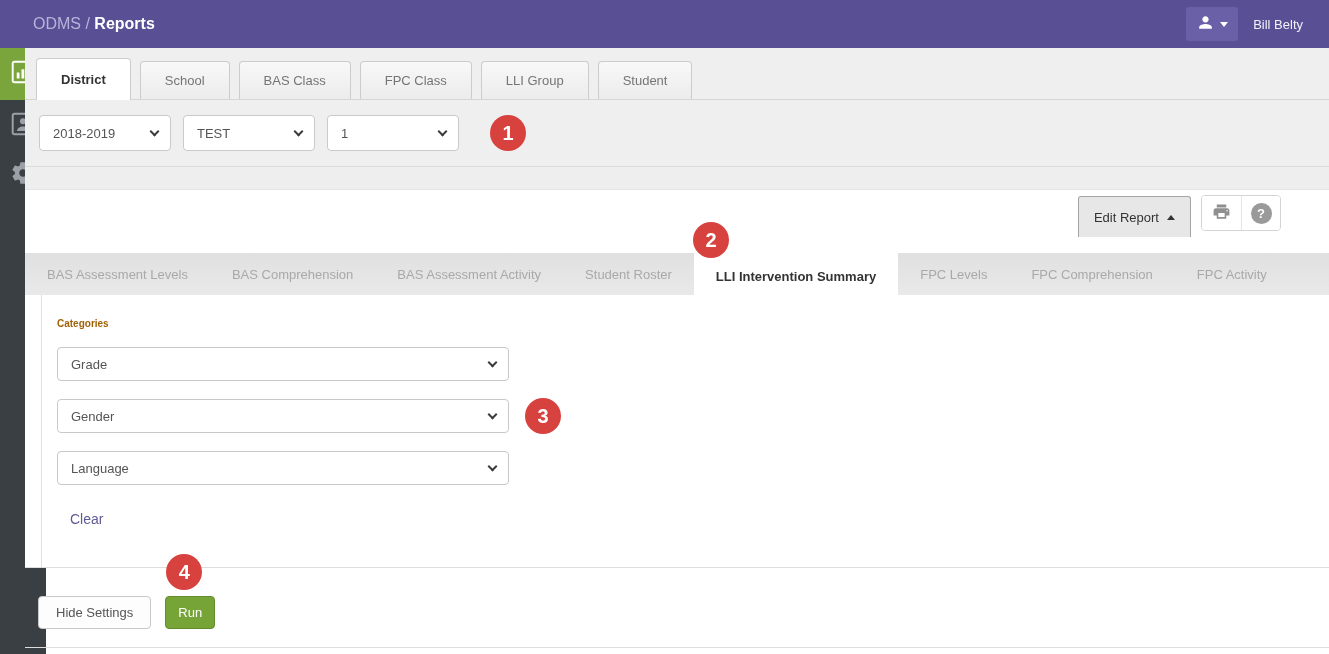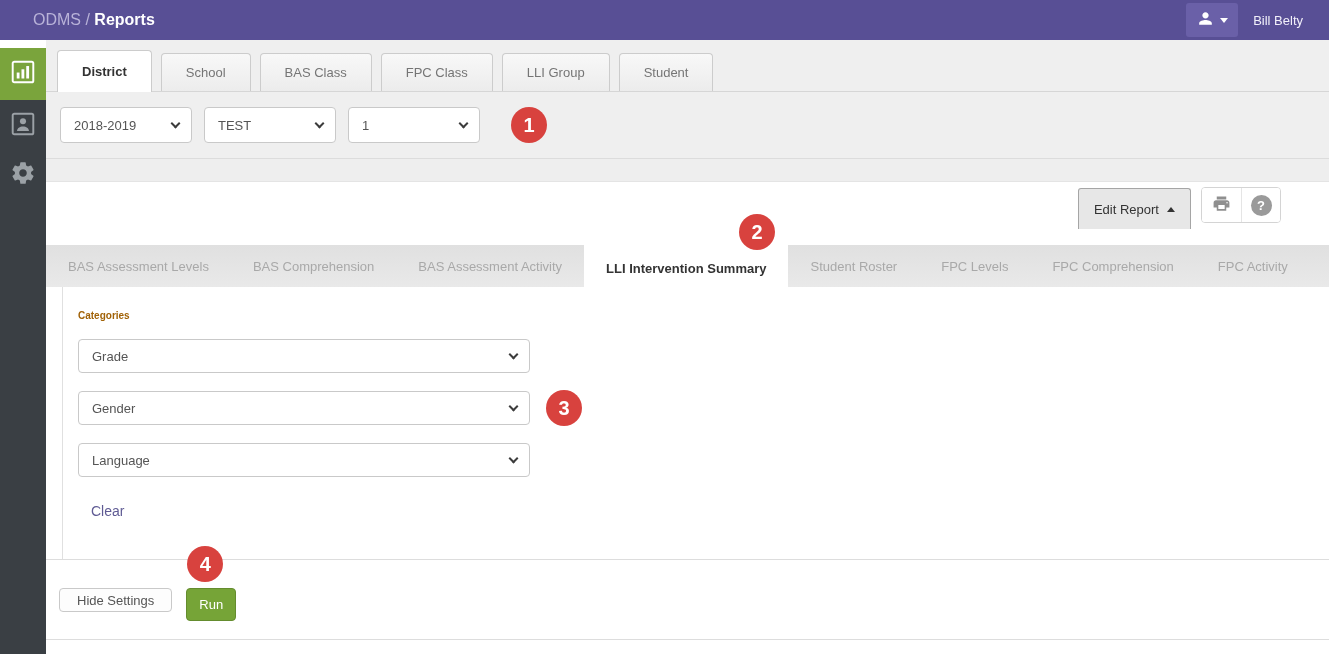--- a/index.html
+++ b/index.html
@@ -1,36 +1,36 @@
 <!DOCTYPE html>
 <html><head>
 <meta charset="utf-8">
 <style>
   * { margin:0; padding:0; box-sizing:border-box; }
   body { font-family:"Liberation Sans", sans-serif; background:#fff; }
   .page { width:1329px; height:654px; position:relative; overflow:hidden; background:#fff; }
 
   
-  .topbar { height:40px; background:#584f95; display:flex; align-items:center; justify-content:space-between; padding:0 26px 0 33px; }
+  .topbar { height:48px; background:#584f95; display:flex; align-items:center; justify-content:space-between; padding:0 26px 0 33px; }
   .breadcrumb { font-size:16px; color:#b9b3d9; }
   .breadcrumb .app { color:#b9b3d9; }
   .breadcrumb .page-name { color:#ffffff; font-weight:bold; }
   .user-area { display:flex; align-items:center; gap:15px; }
   .user-btn { width:52px; height:34px; background:#6a60a8; border:none; border-radius:3px; display:flex; align-items:center; justify-content:center; gap:5px; cursor:pointer; }
   .caret-down { width:0; height:0; border-left:4px solid transparent; border-right:4px solid transparent; border-top:5px solid #fff; }
   .user-name { color:#f2f0fa; font-size:13px; }
 
   
   .sidebar { position:absolute; left:0; top:48px; bottom:0; width:46px; background:#3a3f44; }
   .side-item { width:46px; height:52px; display:flex; align-items:center; justify-content:center; cursor:pointer; }
   .side-item.active { background:#7aa43c; }
   .side-item.gear { height:46px; }
 
   
-  .main { margin-left:46px; position:relative; height:606px; }
+  .main { position:relative; height:606px;padding-left:25px; }
 
   .tabs-row { height:52px; background:#efefef; border-bottom:1px solid #d6d6d6; display:flex; align-items:flex-end; padding-left:11px; gap:9px; }
   .tab { font-size:13px; color:#757575; padding:11px 24px; background:linear-gradient(180deg,#f8f8f8,#ececec); border:1px solid #cccccc; border-bottom:none; border-radius:4px 4px 0 0; cursor:pointer; white-space:nowrap; }
   .tab.active { background:#ffffff; color:#333; font-weight:bold; padding:13px 24px; margin-bottom:-1px; position:relative; z-index:2; }
 
   .filter-row { height:67px; background:#efefef; border-bottom:1px solid #dcdcdc; display:flex; align-items:center; padding-left:14px; gap:12px; }
   .select-wrap { position:relative; }
   select { appearance:none; -webkit-appearance:none; width:132px; height:36px; background:#fff; border:1px solid #c9c9c9; border-radius:4px; font-family:"Liberation Sans",sans-serif; font-size:13px; color:#555; padding:0 28px 0 13px; cursor:pointer; }
   .chev { position:absolute; right:13px; top:13px; width:7px; height:7px; border-right:2px solid #3c3c3c; border-bottom:2px solid #3c3c3c; transform:rotate(45deg); pointer-events:none; }
 
@@ -57,21 +57,21 @@
 
   .content { background:#fff; height:272px; }
   .settings-panel { margin-left:16px; border-left:1px solid #e0e0e0; padding:23px 0 0 15px; height:272px; }
   .settings-heading { font-size:10px; font-weight:bold; color:#a16207; margin-bottom:18px; }
   .cat-row { display:flex; align-items:center; margin-bottom:17px; }
   .cat-row select { width:452px; height:34px; }
   .cat-row .chev { top:12px; }
   .clear-link { display:inline-block; margin-top:9px; margin-left:13px; font-size:14px; color:#5f5b94; text-decoration:none; cursor:pointer; }
 
   .actions-bar { border-top:1px solid #dddddd; padding:28px 0 0 13px; display:flex; gap:14px; height:61px; }
-  .hide-settings-btn { height:24px; padding:0 17px; background:#fdfdfd; border:1px solid #c9c9c9; border-radius:4px; font-family:"Liberation Sans",sans-serif; font-size:13px; color:#555; cursor:pointer; }
+  .hide-settings-btn { height:33px; padding:0 17px; background:#fdfdfd; border:1px solid #c9c9c9; border-radius:4px; font-family:"Liberation Sans",sans-serif; font-size:13px; color:#555; cursor:pointer; }
   .run-wrap { position:relative; }
   .run-btn { height:33px; padding:0 12px; background:#76a437; border:1px solid #648c2e; border-radius:4px; font-family:"Liberation Sans",sans-serif; font-size:13px; color:#fff; cursor:pointer; }
   .bottom-rule { border-top:1px solid #dddddd; margin-top:19px; }
 </style>
 </head>
 <body>
 
 <div class="page">
 
   <div class="topbar">
@@ -170,22 +170,22 @@
         </div>
       </div>
     </div>
 
     <span class="badge badge-2">2</span>
 
     <div class="subtabs-row">
       <div class="subtab">BAS Assessment Levels</div>
       <div class="subtab">BAS Comprehension</div>
       <div class="subtab">BAS Assessment Activity</div>
+      <div class="subtab">Student Roster</div>
       <div class="subtab active">LLI Intervention Summary</div>
-      <div class="subtab">Student Roster</div>
       <div class="subtab">FPC Levels</div>
       <div class="subtab">FPC Comprehension</div>
       <div class="subtab">FPC Activity</div>
     </div>
 
     <div class="content">
       <div class="settings-panel">
         <div class="settings-heading">Categories</div>
         <div class="cat-row">
           <span class="select-wrap">

